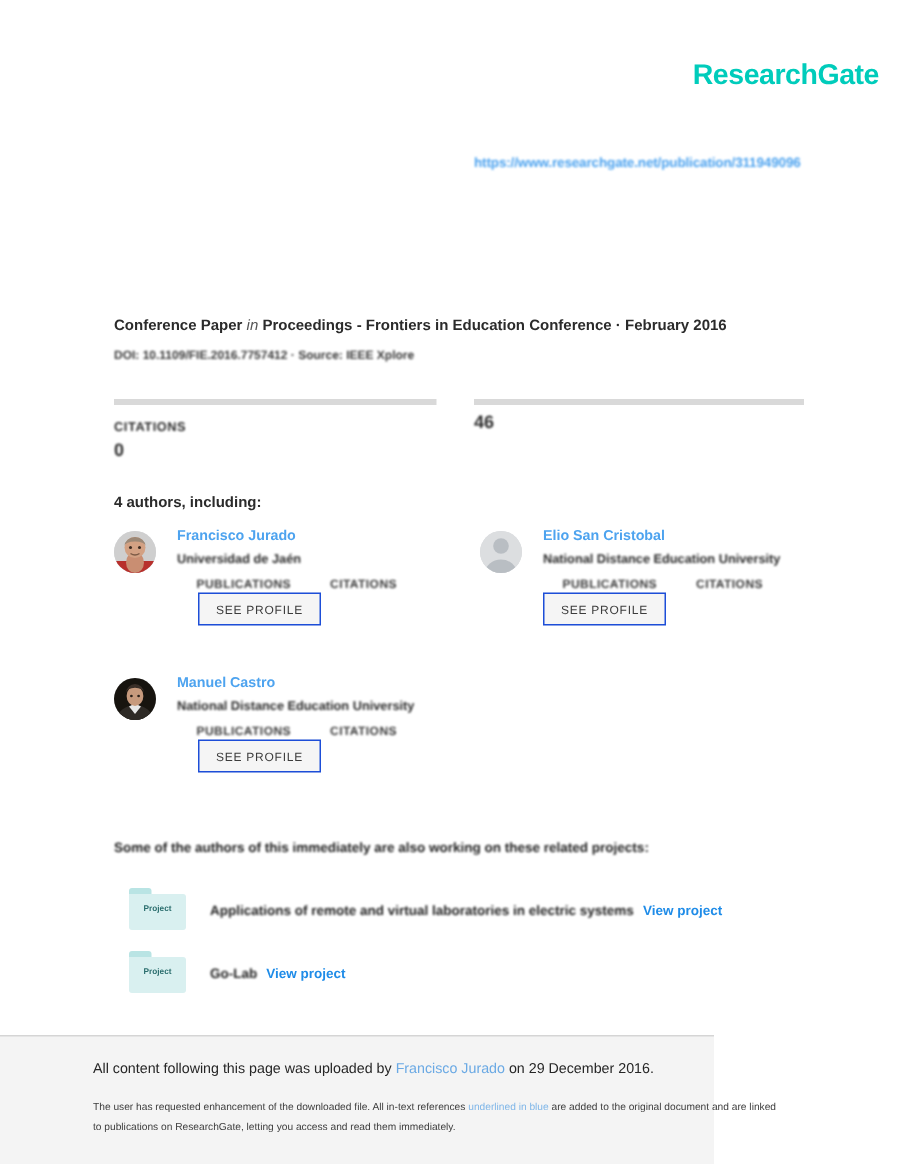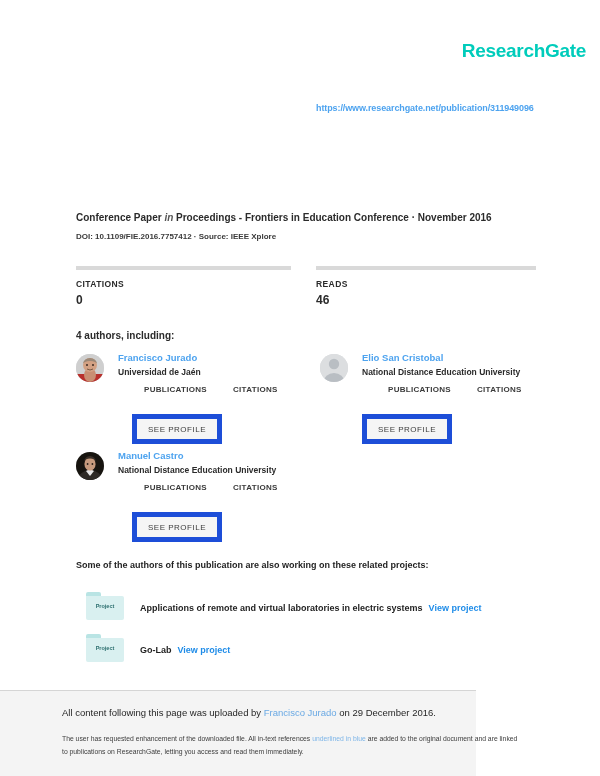--- a/index.html
+++ b/index.html
@@ -52,21 +52,21 @@
     position: absolute;
     left: 58px;
     top: 212px;
     font-size: 10px;
     font-weight: bold;
     color: #2b2b2b;
     white-space: nowrap;
     filter: blur(0.5px);
   }
   .meta-line .in {
-    font-weight: bold;
+    font-weight: normal;
     font-style: italic;
     color: #555;
   }
   .doi-line {
     position: absolute;
     left: 58px;
     top: 232px;
     font-size: 8px;
     font-weight: bold;
     color: #3a3a3a;
@@ -143,37 +143,37 @@
   .author-affil {
     margin-top: 4px;
     font-size: 8.5px;
     font-weight: bold;
     color: #2b2b2b;
     filter: blur(0.55px);
     white-space: nowrap;
   }
   .author-stats {
     margin-top: 8px;
-    margin-left: 26px;
+    margin-left: 13px;
     display: flex;
     gap: 26px;
   }
   .author-stats .sv {
     font-size: 8px;
     font-weight: bold;
     letter-spacing: 0.3px;
     color: #3a3a3a;
     filter: blur(0.6px);
     white-space: nowrap;
   }
   .see-profile {
-    margin-top: 20px;
+    margin-top: 1px;
     display: inline-block;
     padding: 6px 11px 5px 11px;
-    border: 5px solid #1d4ed8;
+    border: 1px solid #1d4ed8;
     background: #f5f5f5;
     font-size: 8px;
     letter-spacing: 0.5px;
     color: #3c3c3c;
     filter: blur(0.25px);
   }
   #author-0 .see-profile,
   #author-2 .see-profile { margin-left: 14px; }
   #author-1 .see-profile { margin-left: 0px; }
 
@@ -276,34 +276,33 @@
 
 <div class="page">
 
   <div class="rg-logo">ResearchGate</div>
 
   <div class="rg-url">https://www.researchgate.net/publication/311949096</div>
 
   <div class="meta-line">
     <span>Conference Paper</span>
     <span class="in">in</span>
-    <span>Proceedings - Frontiers in Education Conference · November 2016</span>
+    <span>Proceedings - Frontiers in Education Conference · February 2016</span>
   </div>
 
   <div class="doi-line">DOI: 10.1109/FIE.2016.7757412 · Source: IEEE Xplore</div>
 
   <div class="stat" id="stat-citations">
     <div class="rule"></div>
     <div class="label">CITATIONS</div>
     <div class="value">0</div>
   </div>
 
   <div class="stat" id="stat-reads">
     <div class="rule"></div>
-    <div class="label">READS</div>
     <div class="value">46</div>
   </div>
 
   <div class="authors-heading">4 authors, including:</div>
 
   <div class="author" id="author-0">
     <div class="avatar">
       <svg width="28" height="28" viewBox="0 0 28 28">
         <rect width="28" height="28" fill="#cfcfcf"></rect>
         <rect y="20" width="28" height="8" fill="#b8302c"></rect>
@@ -361,21 +360,21 @@
       <div class="author-name">Manuel Castro</div>
       <div class="author-affil">National Distance Education University</div>
       <div class="author-stats">
         <span class="sv">PUBLICATIONS</span>
         <span class="sv">CITATIONS</span>
       </div>
       <div class="see-profile">SEE PROFILE</div>
     </div>
   </div>
 
-  <div class="projects-heading">Some of the authors of this publication are also working on these related projects:</div>
+  <div class="projects-heading">Some of the authors of this immediately are also working on these related projects:</div>
 
   <div class="project" id="project-0">
     <div class="project-icon">
       <div class="tab"></div>
       <div class="body"></div>
       <div class="txt">Project</div>
     </div>
     <div>
       <span class="project-text">Applications of  remote and virtual laboratories in electric systems</span><span class="view-project">View project</span>
     </div>

